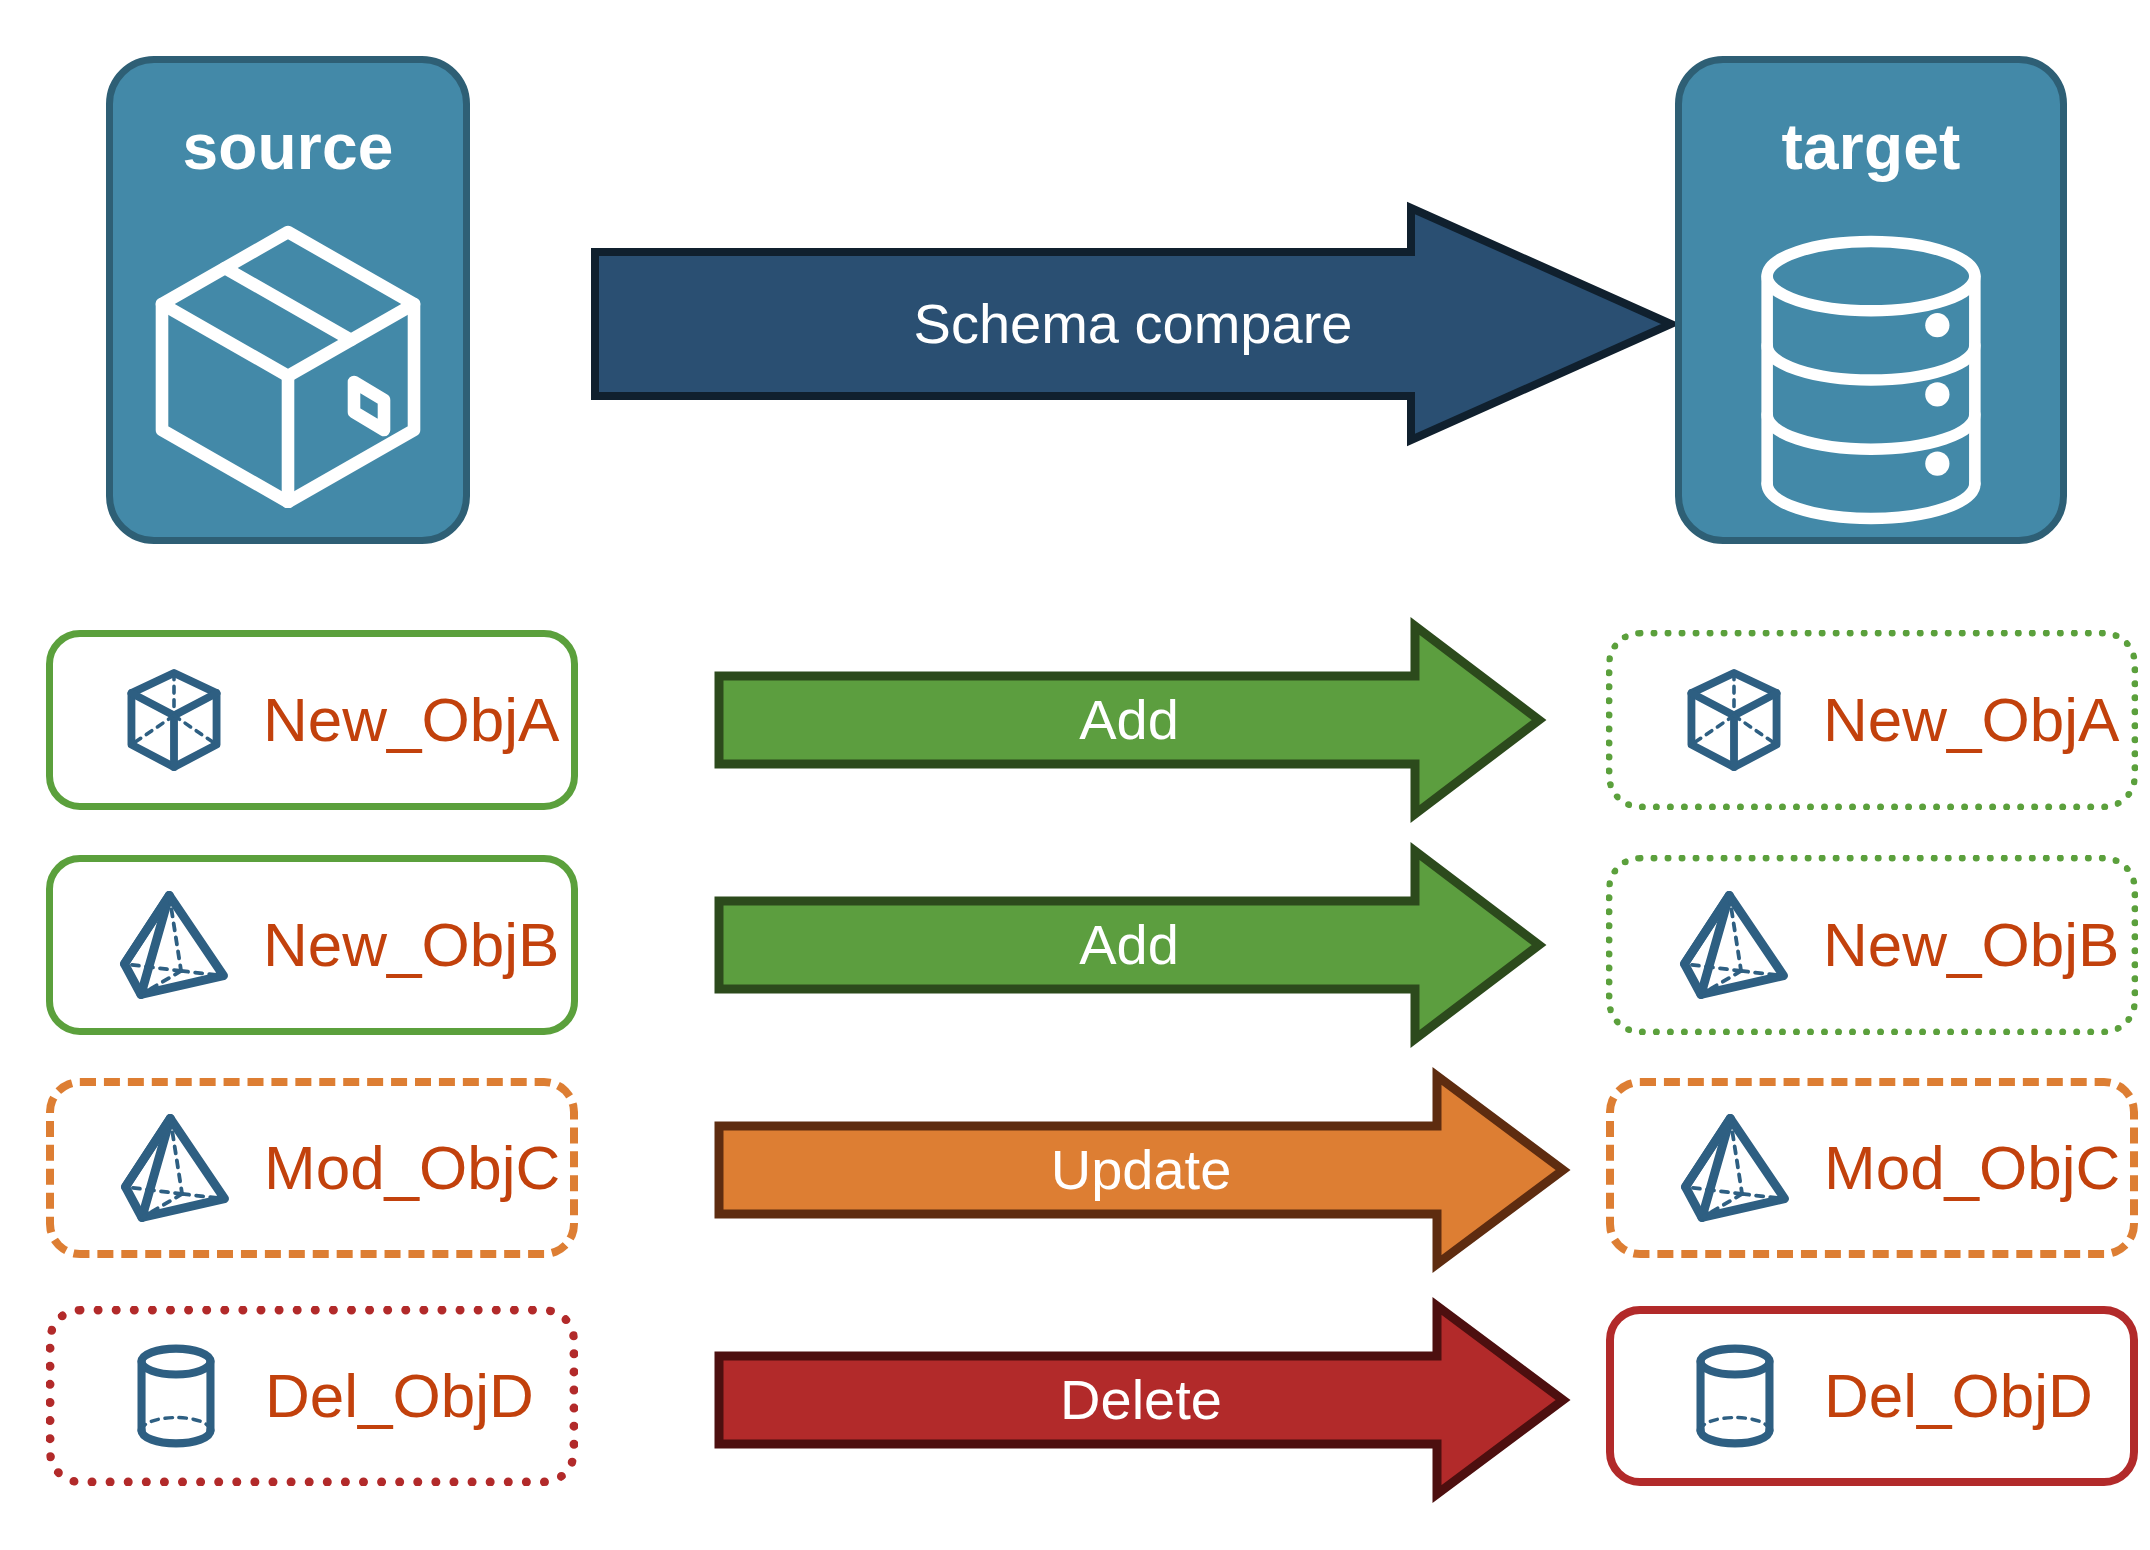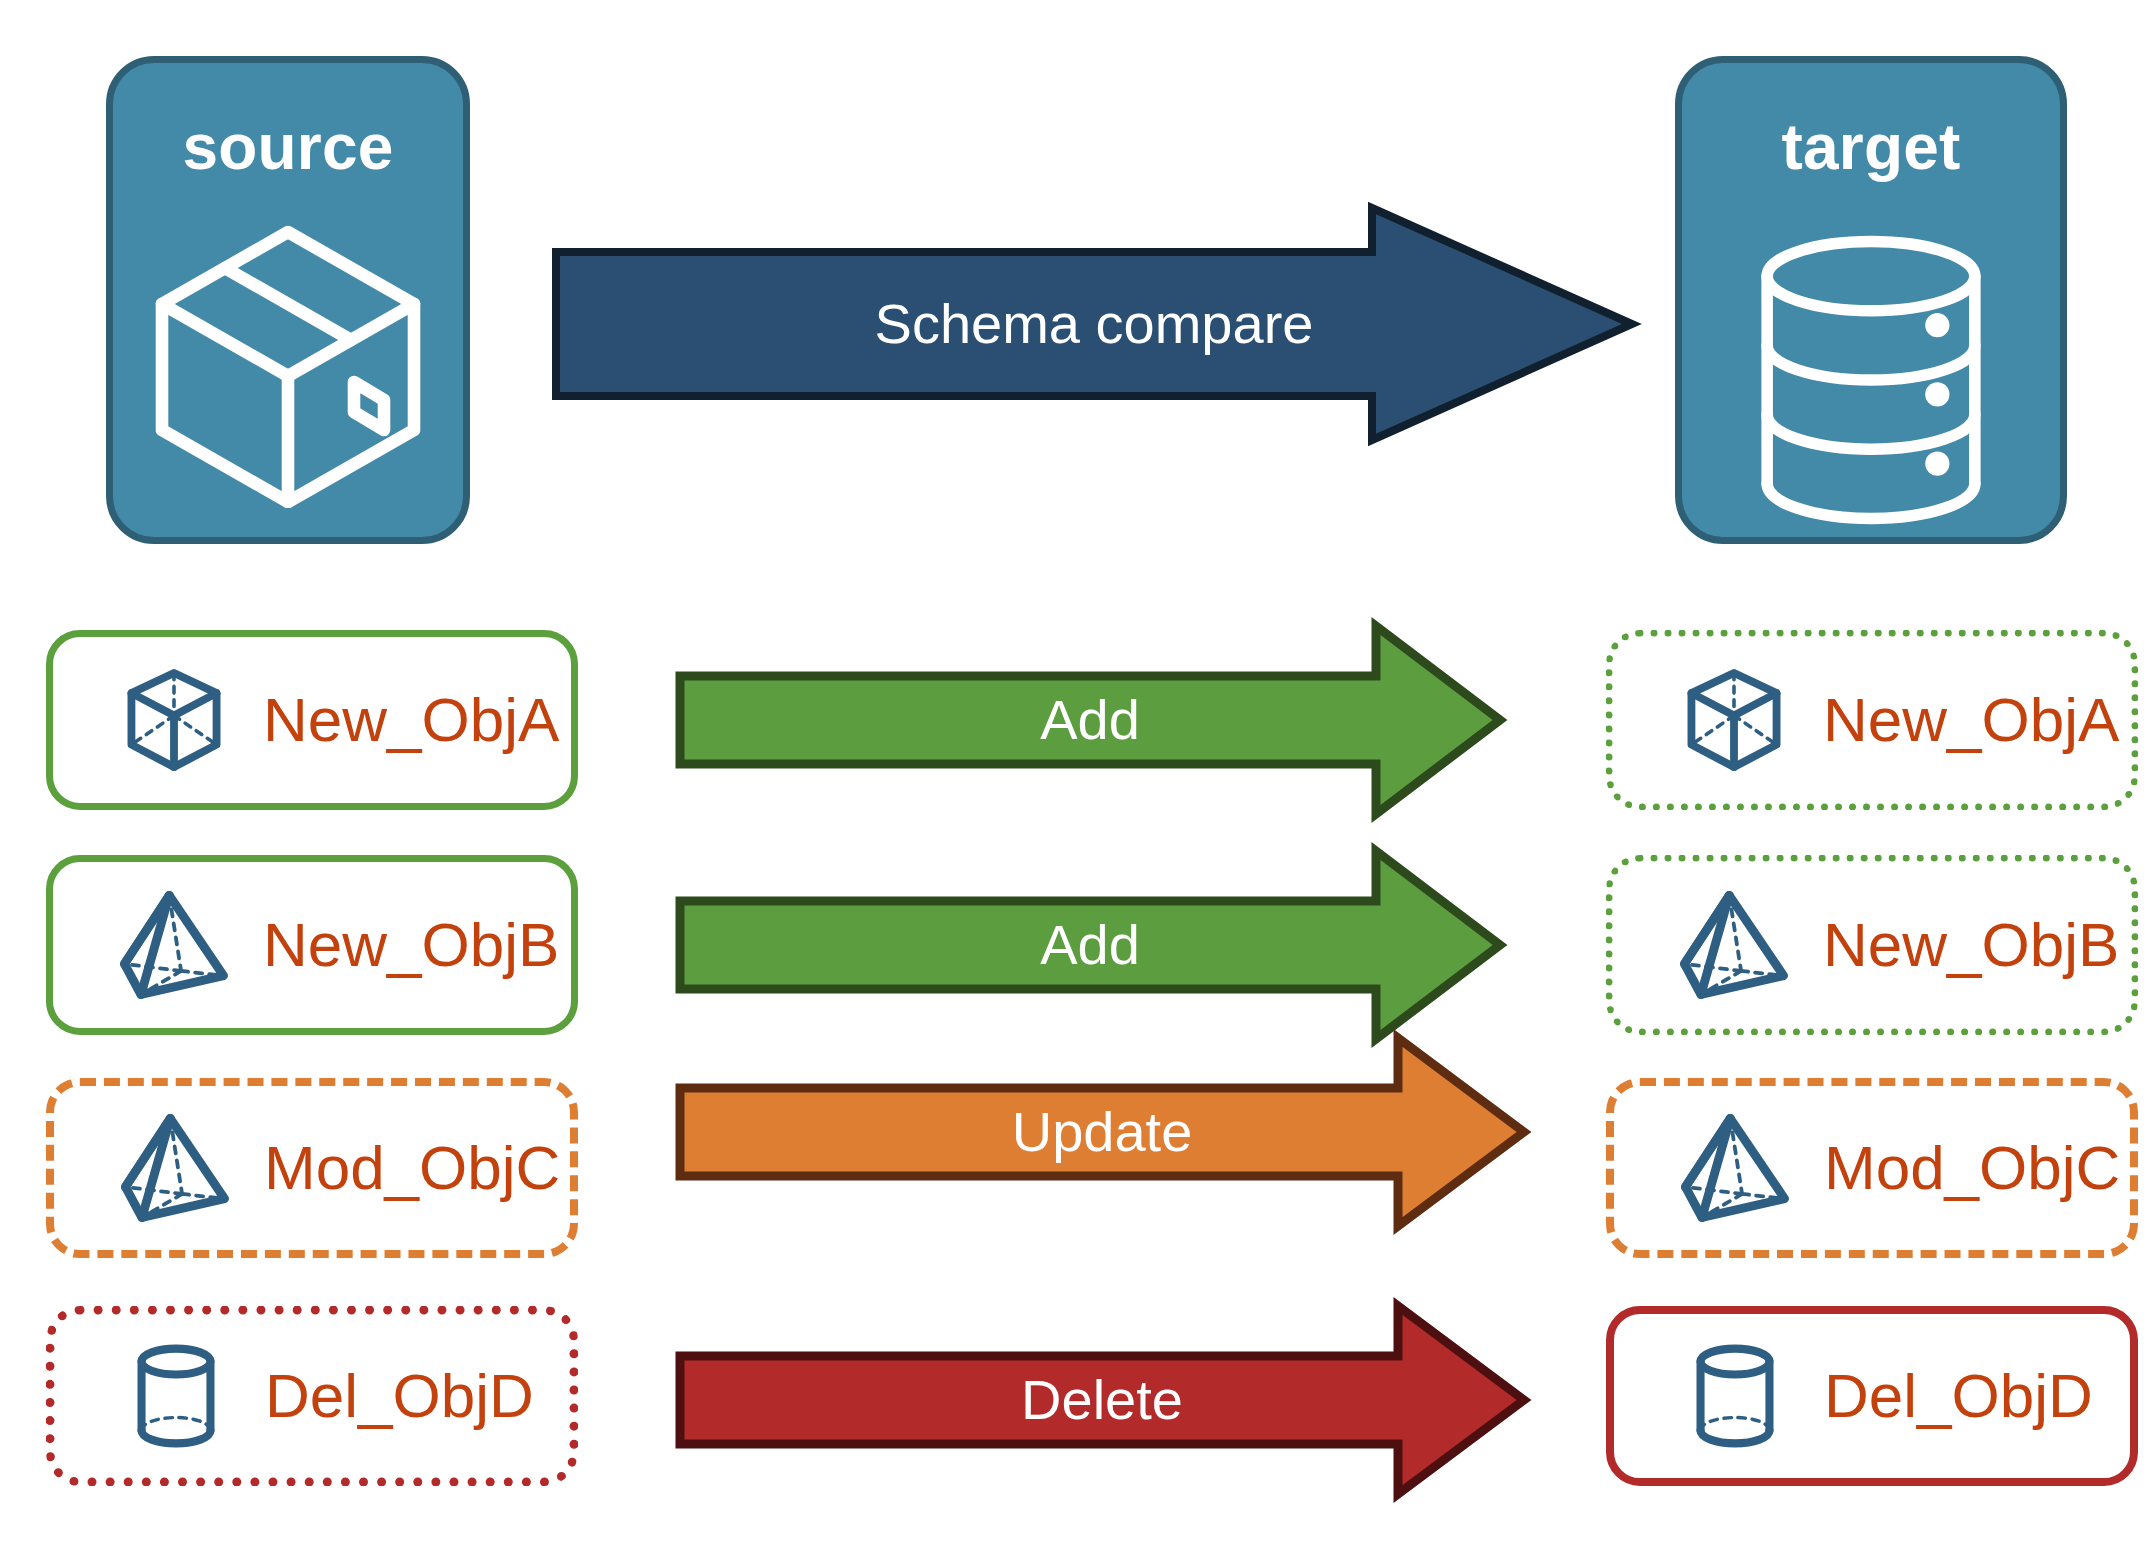--- a/index.html
+++ b/index.html
@@ -30,21 +30,21 @@
     background:#ffffff;border-radius:34px;
     display:flex;align-items:center;
   }
   .objbox .glyph{width:130px;display:flex;align-items:center;justify-content:center;flex:none;margin-left:56px;}
   .objbox .olabel{
     font-size:62px;color:#c2410c;line-height:1;white-space:nowrap;
     margin-left:24px;
   }
 
   
-  .arrowwrap{position:absolute;}
+  .arrowwrap{position:absolute;margin-left:39px;}
   .arrowwrap svg{display:block;overflow:visible;}
   .arrowlabel{
     position:absolute;left:0;top:0;width:100%;height:100%;
     display:flex;align-items:center;justify-content:center;
     color:#ffffff;font-size:56px;line-height:1;pointer-events:none;
     user-select:none;
   }
 </style>
 </head>
 <body>
@@ -198,21 +198,21 @@
           <path d="M46 8 L56 72"></path>
           <path d="M56 72 L8 66"></path>
           <path d="M56 72 L92 76"></path>
           <path d="M56 72 L22 92"></path>
         </g>
       </svg>
     </div>
     <div class="olabel">Mod_ObjC</div>
   </div>
 
-  <div class="arrowwrap" style="left:676px;top:1032px;width:852px;height:200px;">
+  <div class="arrowwrap" style="left:676px;top:1070px;width:852px;height:200px;">
     <svg width="852" height="200" viewBox="0 0 852 200" preserveAspectRatio="none">
       <polygon points="4,56 722,56 722,6 848,100 722,194 722,144 4,144" fill="#DD7E33" stroke="#5E2C10" stroke-width="9" stroke-linejoin="miter"></polygon>
     </svg>
     <div class="arrowlabel" style="padding-right:160px;">Update</div>
   </div>
 
   <div class="objbox" style="left:1606px;top:1078px;width:532px;height:180px;border:8px dashed #DD7E33;">
     <div class="glyph">
       <svg width="118" height="118" viewBox="0 0 100 100" aria-hidden="true">
         <g fill="none" stroke="#2E5F82" stroke-width="7.5" stroke-linejoin="round" stroke-linecap="round">

